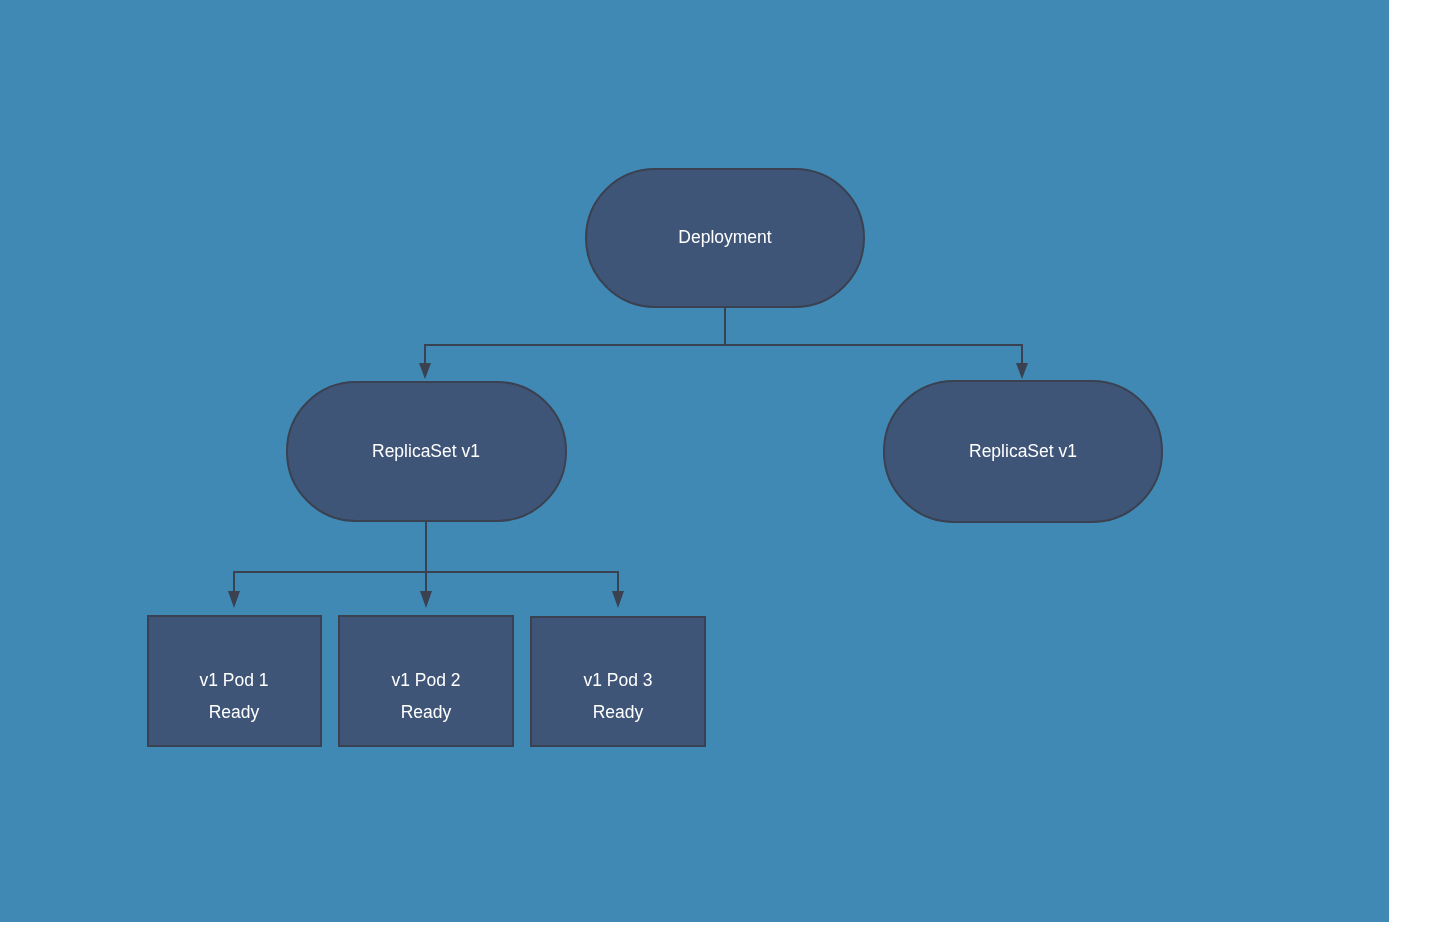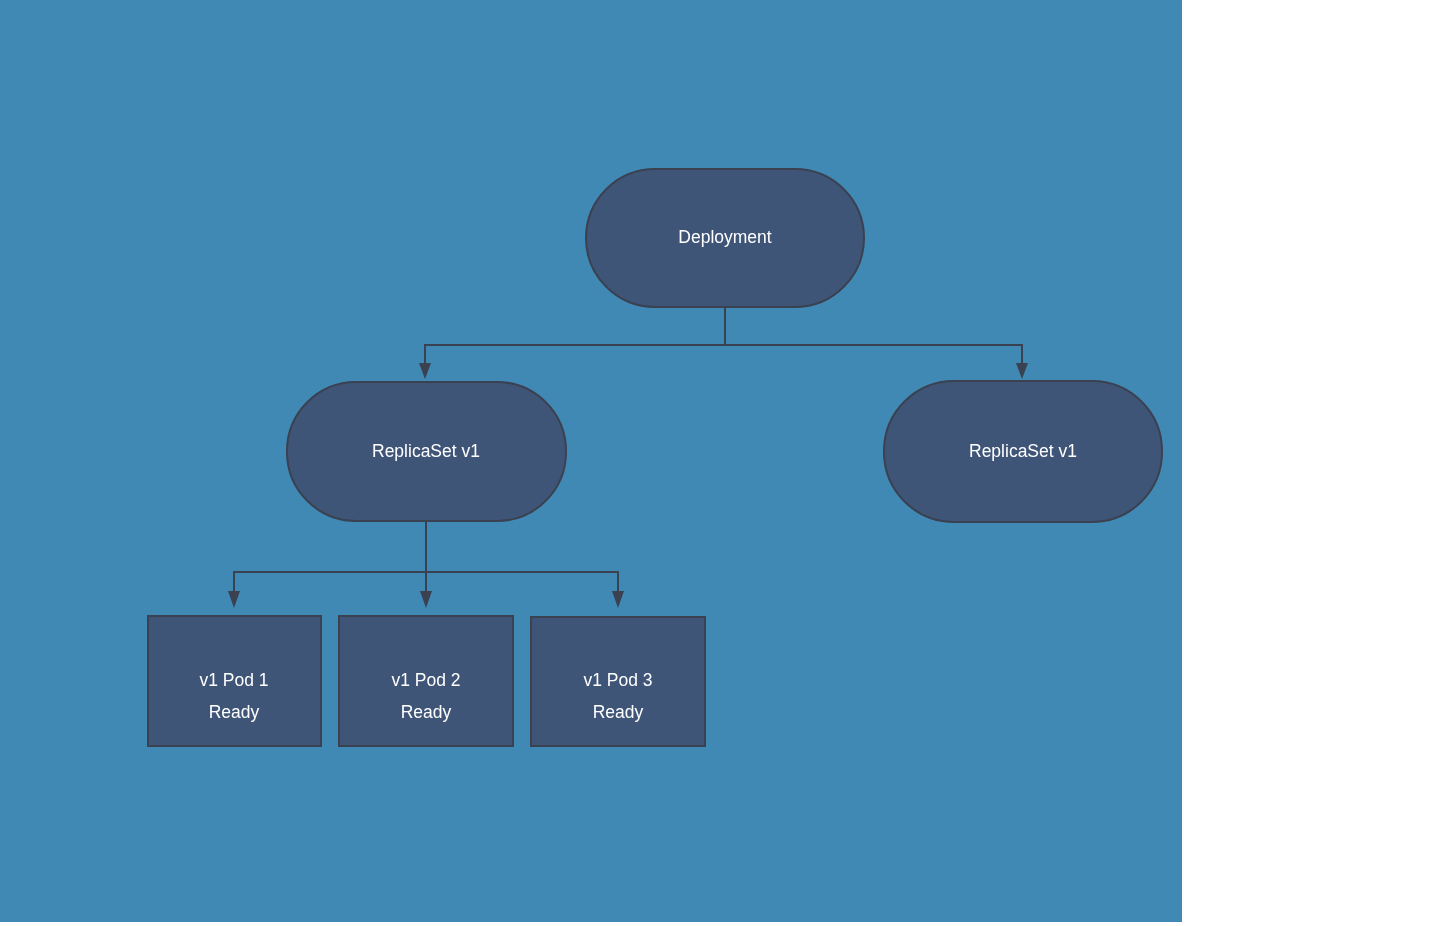--- a/index.html
+++ b/index.html
@@ -9,21 +9,21 @@
   }
   body {
     width: 1449px;
     height: 926px;
     overflow: hidden;
     background: #ffffff;
     font-family: "Liberation Sans", sans-serif;
   }
   #canvas {
     position: relative;
-    width: 1182px;
+    width: 1389px;
     height: 926px;
     background: #4189b5;
     text-decoration: underline;
   }
   #canvas.has-bottom-strip::after {
     content: "";
     position: absolute;
     left: 0;
     bottom: 0;
     width: 100%;

